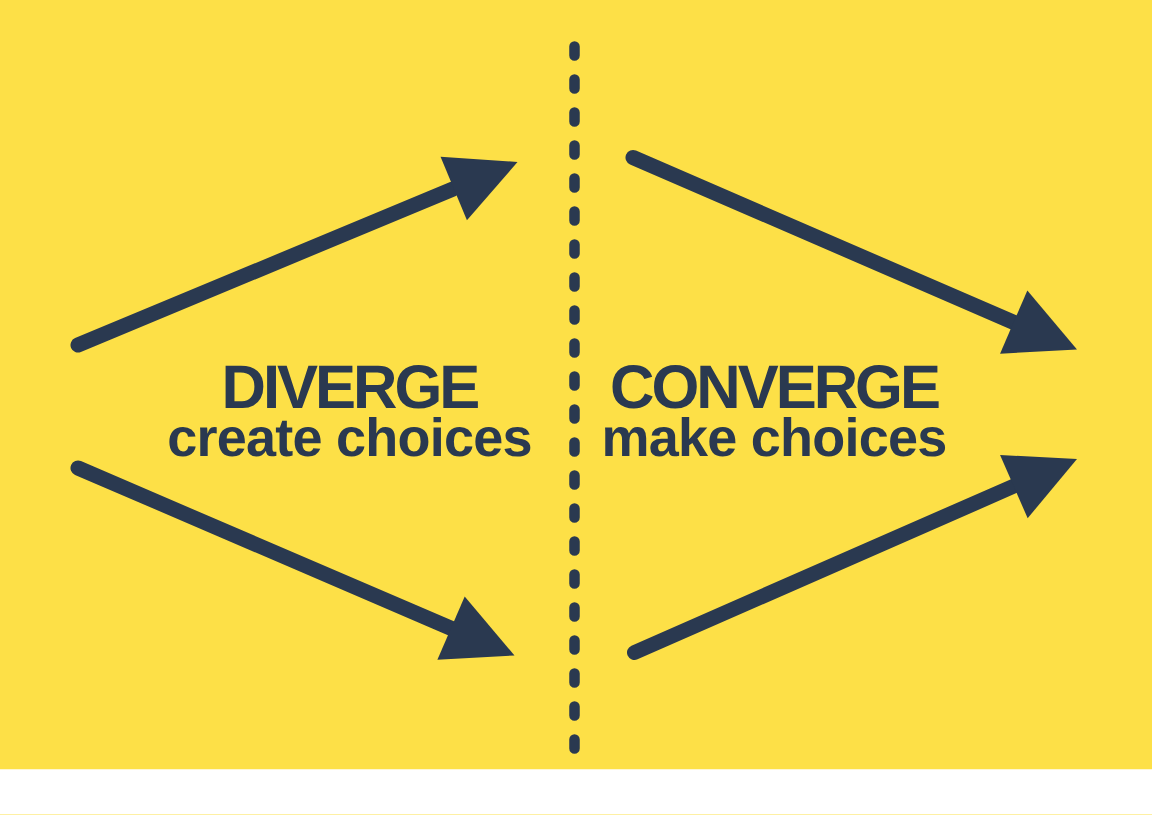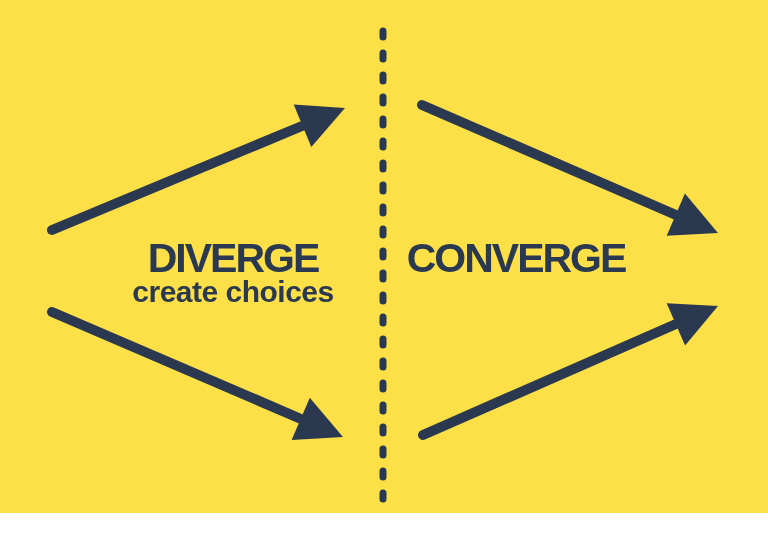--- a/index.html
+++ b/index.html
@@ -44,21 +44,21 @@
     color: #2a3950;
     white-space: nowrap;
   }
   .phase-title {
     font-size: 41px;
     line-height: 41px;
     font-weight: bold;
     letter-spacing: -2px;
   }
   .phase-subtitle {
-    font-size: 30px;
+    font-size: 36px;
     line-height: 30px;
     font-weight: 600;
     letter-spacing: -0.5px;
     margin-top: -2px;
   }
 </style>
 </head>
 <body>
 
 <div class="canvas">
@@ -88,15 +88,16 @@
     </g>
   </svg>
 
   <div class="label-block" style="left:233px; top:238px;">
     <div class="phase-title">DIVERGE</div>
     <div class="phase-subtitle">create choices</div>
   </div>
 
   <div class="label-block" style="left:516px; top:238px;">
     <div class="phase-title">CONVERGE</div>
+    <div class="phase-subtitle">make choices</div>
   </div>
 
 </div>
 
 </body></html>

